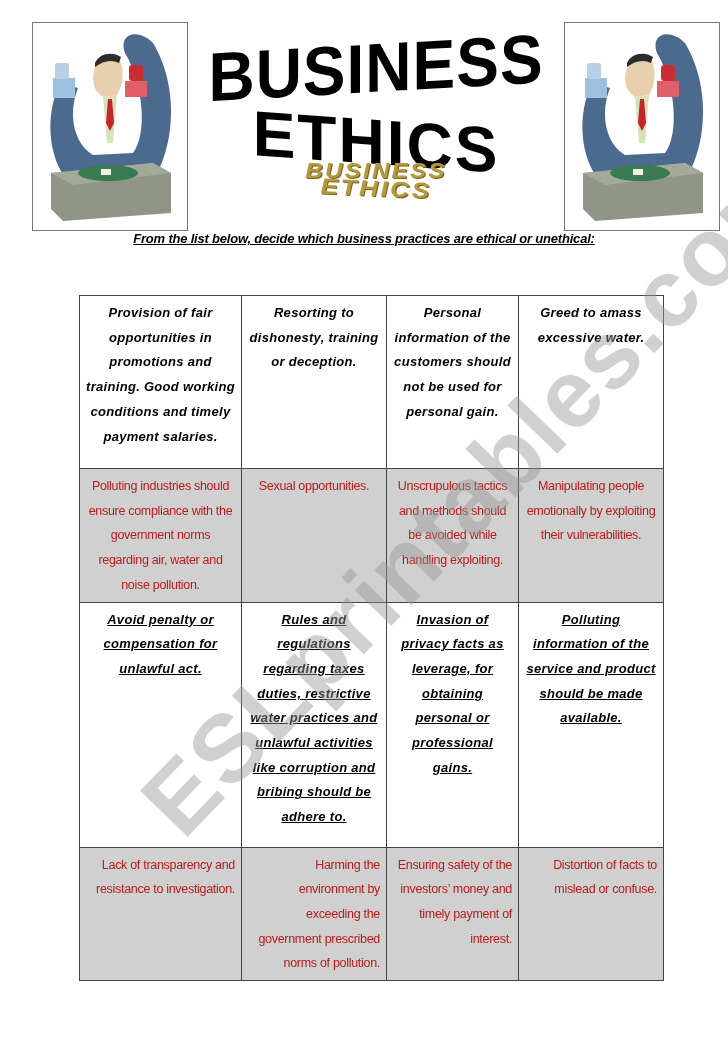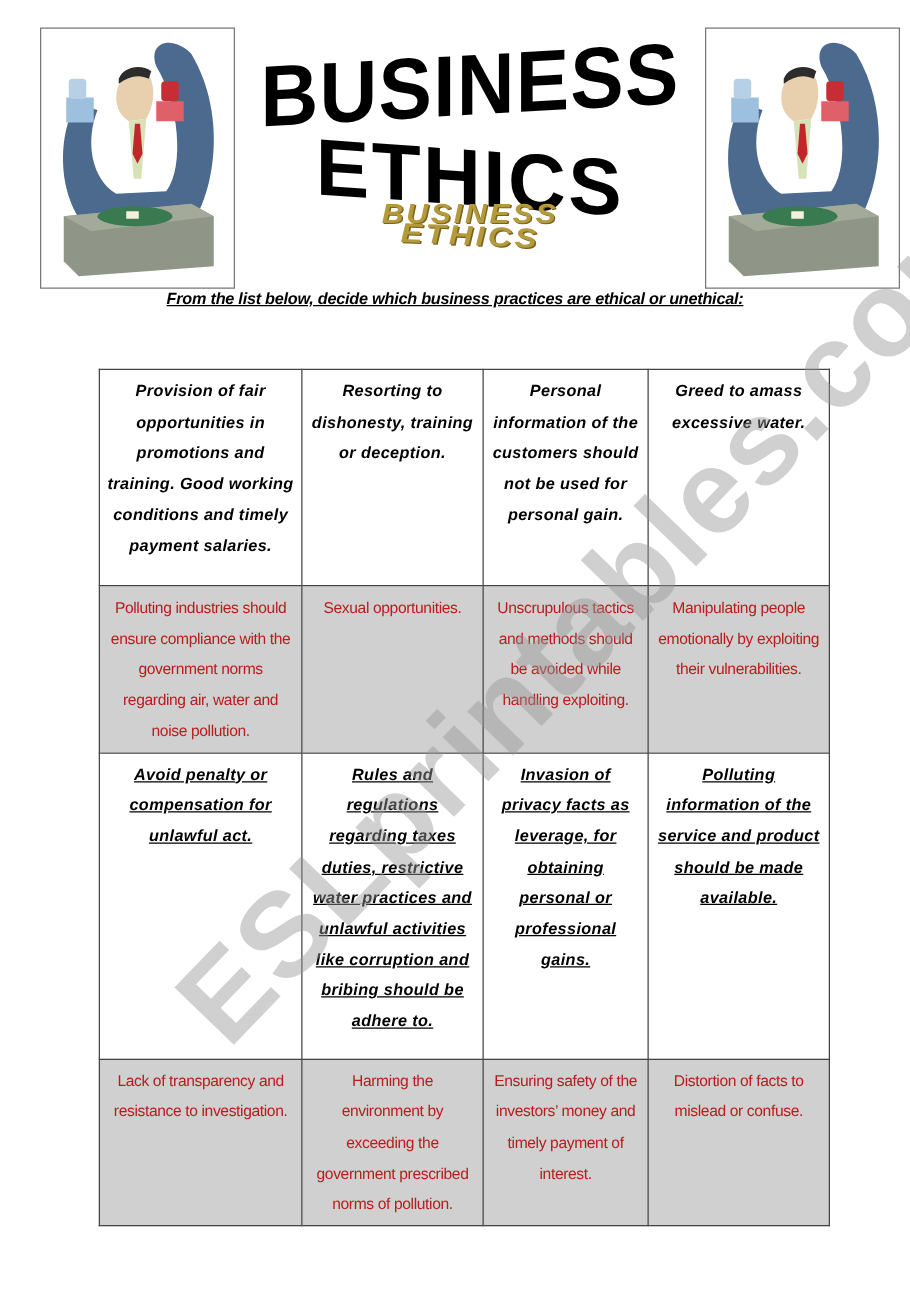--- a/index.html
+++ b/index.html
@@ -51,21 +51,21 @@
     }
     table.grid col.c1 { width: 162px; }
     table.grid col.c2 { width: 145px; }
     table.grid col.c3 { width: 132px; }
     table.grid col.c4 { width: 145px; }
     tr.white td { background: #ffffff; font-style: italic; font-weight: bold; letter-spacing: 0.3px; }
     tr.grey td { background: #d0d0d0; font-size: 12.5px; color: #b91c1c; letter-spacing: -0.3px; }
     tr.r1 td { height: 163px; }
     tr.r2 td { height: 114px; }
     tr.r3 td { height: 235px; text-decoration: underline; }
-    tr.r4 td { height: 114px; }
+    tr.r4 td { height: 114px; text-align: right; }
 
     .watermark {
       position: absolute; left: 70px; top: 470px; width: 700px;
       transform: rotate(-46deg); transform-origin: 0 0;
       font-weight: bold; font-size: 96px; color: rgba(150,150,150,0.45);
       white-space: nowrap; pointer-events: none; letter-spacing: 2px;
       top: 780px; left: 120px;
     }
   </style>
 </head>

